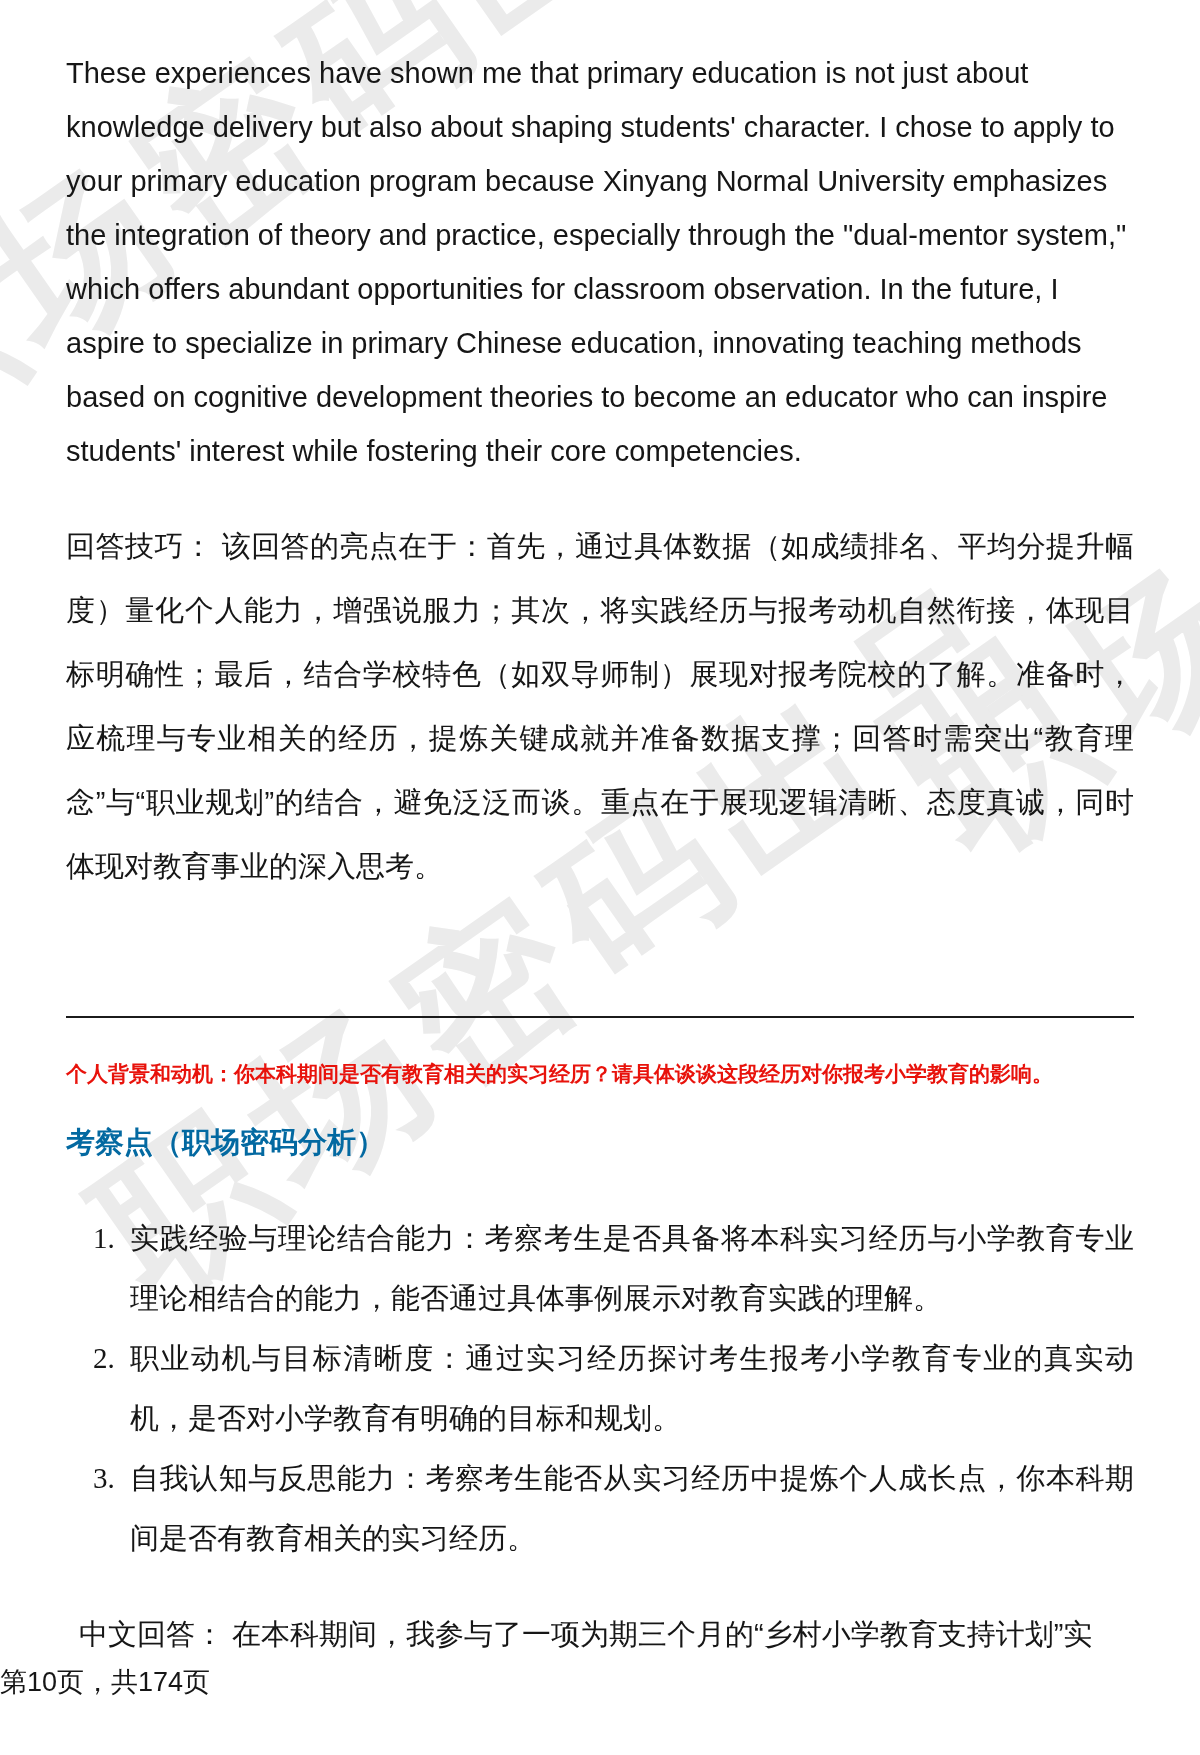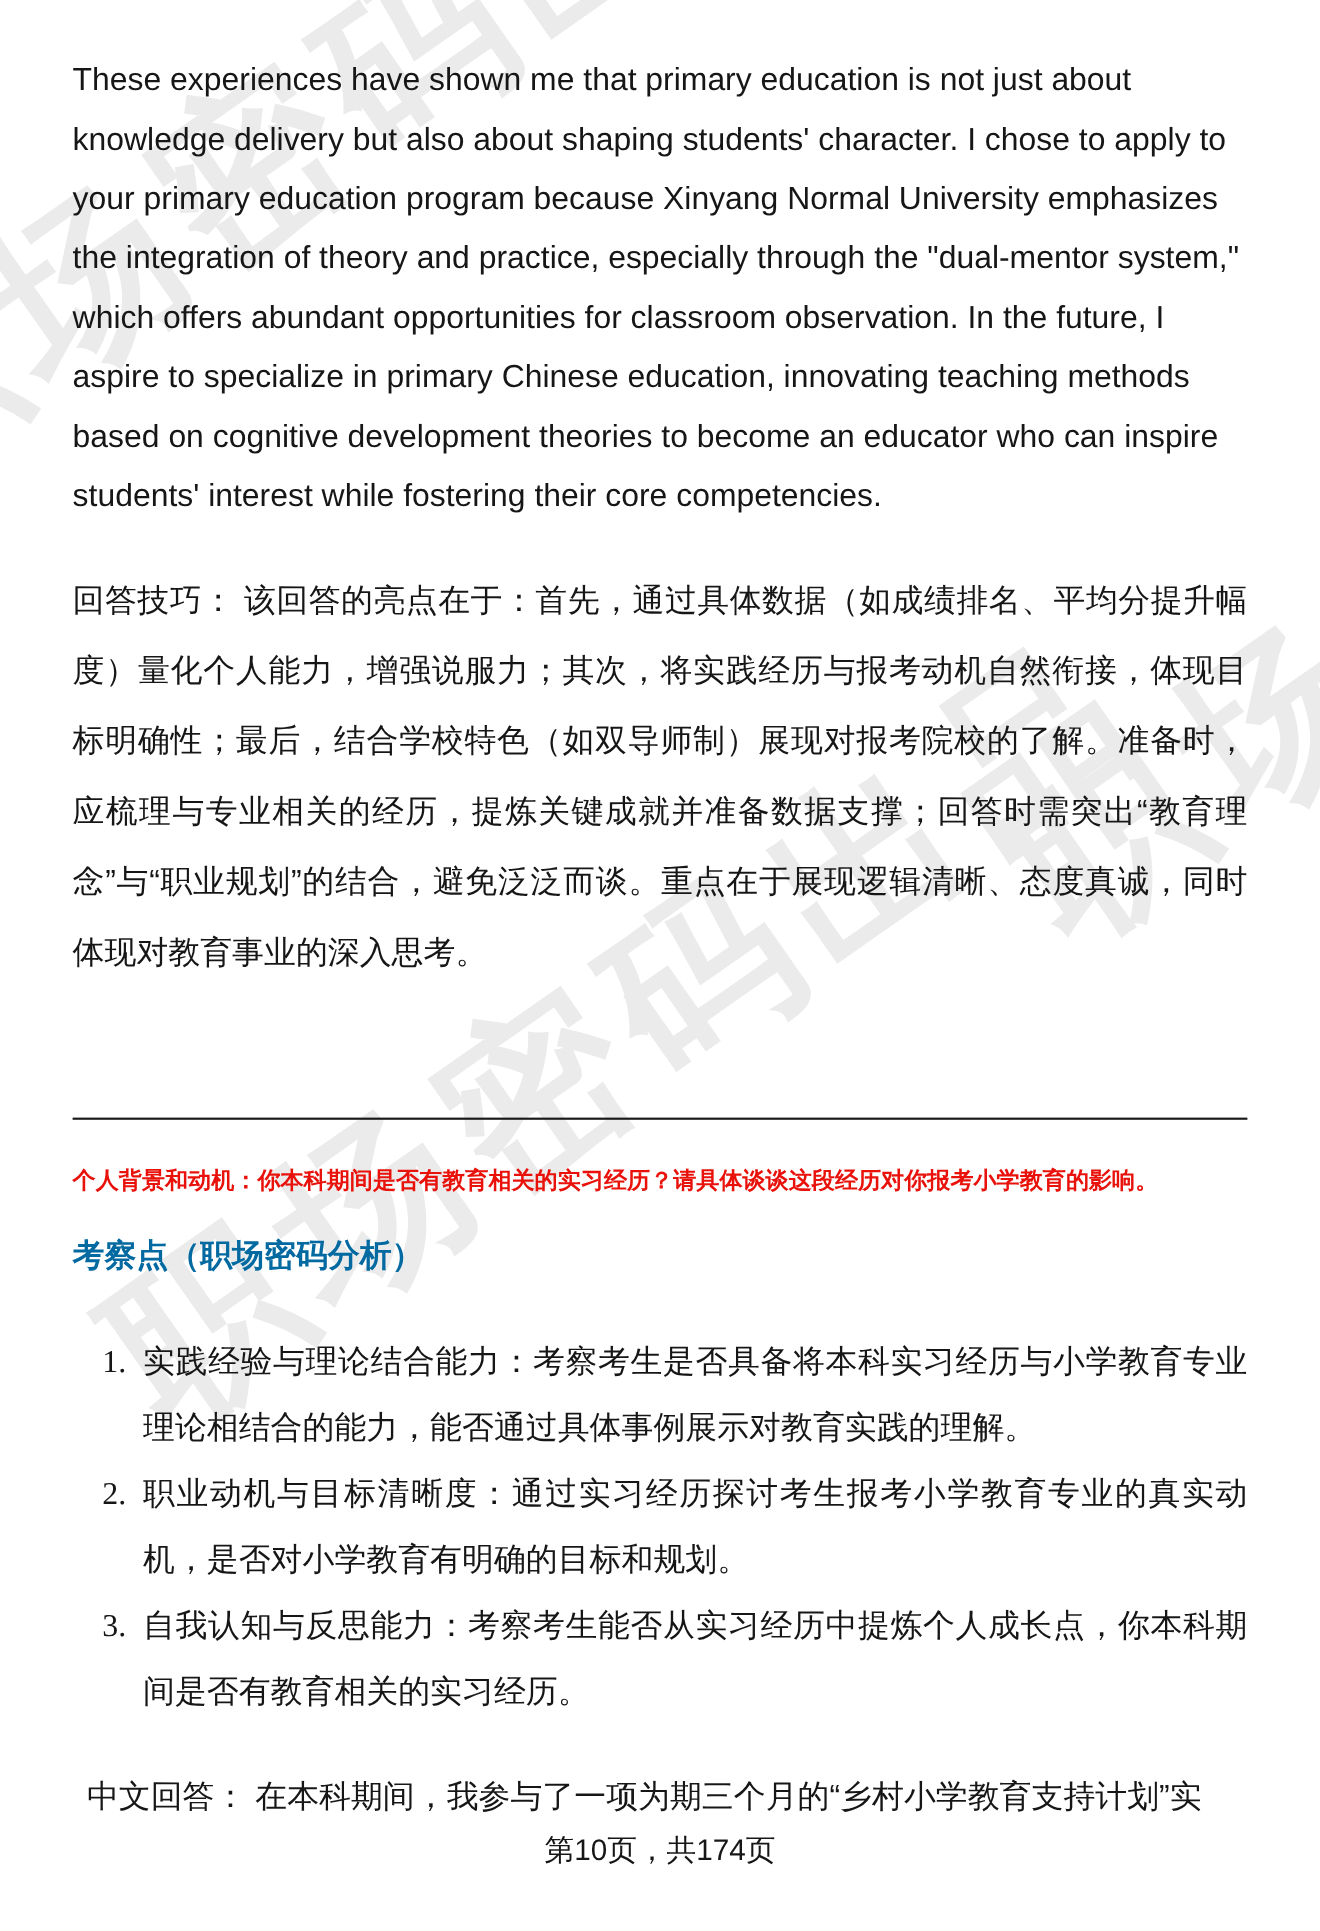--- a/index.html
+++ b/index.html
@@ -78,21 +78,20 @@
   }
   p.answer-line{
     font-size:29px;
     line-height:44px;
     margin:44px 0 0 13px;
     white-space:nowrap;
     overflow:hidden;
   }
   .footer{
     position:relative;z-index:1;
-    text-align:center;
     font-size:27px;
     margin-top:8px;
   }
 </style>
 </head>
 <body>
 
 <div class="page">
 
   <div class="wm-layer">

